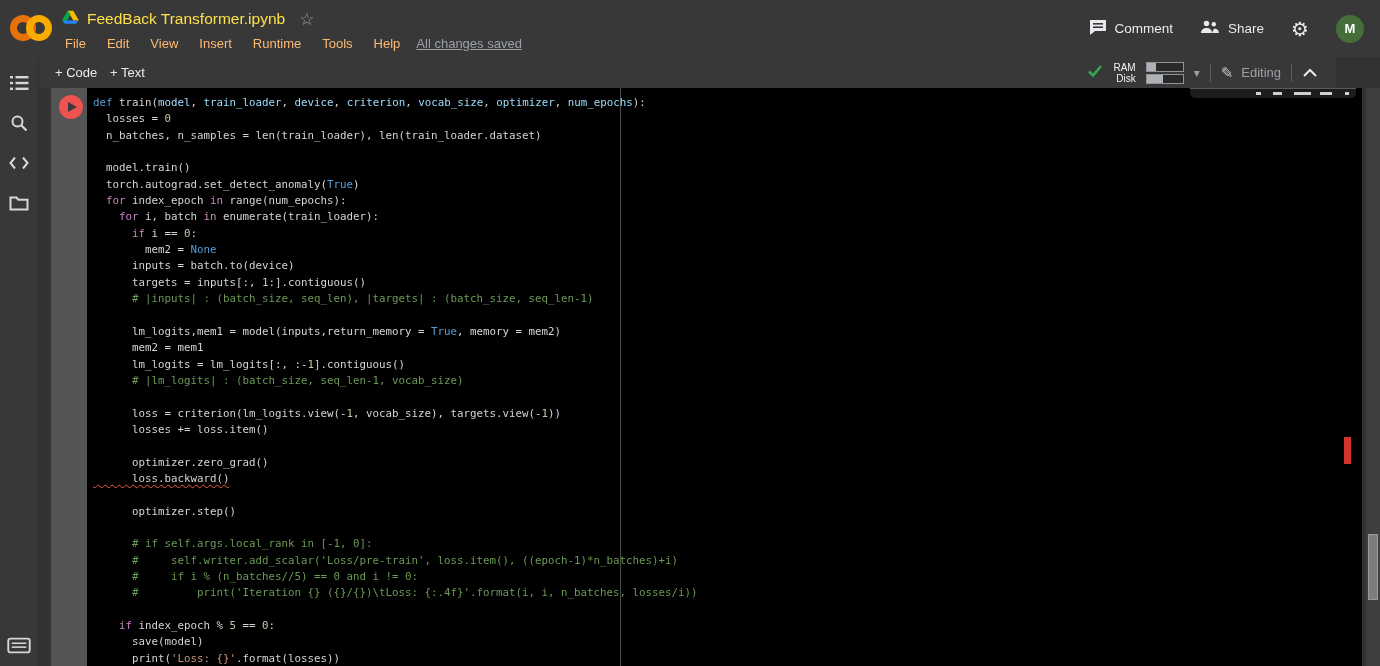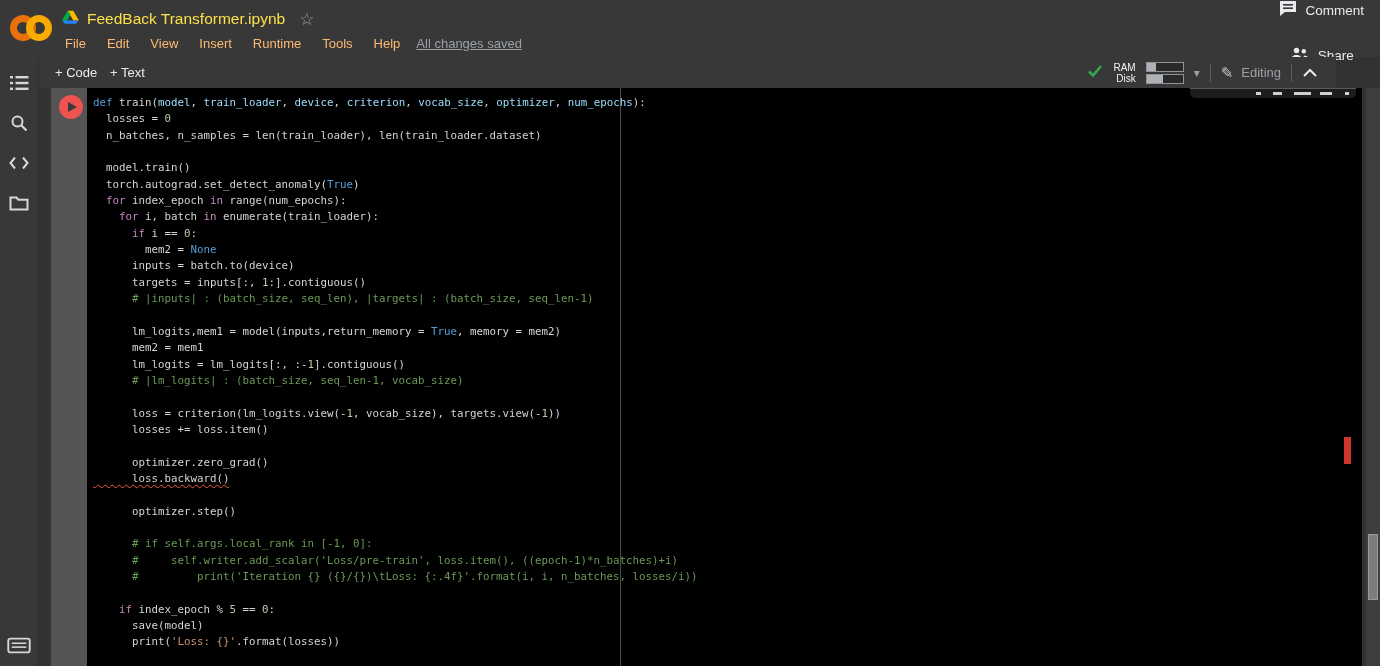--- a/index.html
+++ b/index.html
@@ -9,21 +9,21 @@
 
   
   .hdr{position:absolute;left:0;top:0;width:1380px;height:57px;background:#383838;}
   .logo{position:absolute;left:8px;top:11px;width:46px;height:34px;cursor:pointer;}
   .titlerow{position:absolute;left:62px;top:8px;height:22px;display:flex;align-items:center;gap:8px;}
   .title{color:#fde047;font-size:15.5px;}
   .star{color:#9aa0a6;font-size:17px;margin-left:6px;}
   .menubar{position:absolute;left:60px;top:33px;height:20px;display:flex;align-items:center;gap:11px;}
   .menu{color:#fdba74;font-size:13px;padding:0 5px;cursor:pointer;}
   .savestatus{color:#9aa0a6;font-size:13px;text-decoration:underline;cursor:pointer;}
-  .hdr-right{position:absolute;right:16px;top:0;height:57px;display:flex;align-items:center;gap:27px;flex-direction:column;}
+  .hdr-right{position:absolute;right:16px;top:0;height:57px;display:flex;align-items:center;gap:27px;}
   .hbtn{display:flex;align-items:center;gap:8px;color:#e8eaed;font-size:13.5px;cursor:pointer;}
   .gear{color:#e8eaed;font-size:20px;cursor:pointer;line-height:20px;}
   .avatar{width:28px;height:28px;border-radius:50%;background:#456e3a;color:#fff;font-size:13px;
           font-weight:bold;display:flex;align-items:center;justify-content:center;cursor:pointer;}
 
   
   .tbar{position:absolute;left:0;top:57px;width:1336px;height:31px;background:#383838;}
   .addbtn{position:absolute;top:0;height:31px;display:flex;align-items:center;color:#e8eaed;
           font-size:13px;cursor:pointer;}
   .tbar-right{position:absolute;right:18px;top:0;height:31px;display:flex;align-items:center;gap:10px;}
@@ -239,20 +239,21 @@
         <div class="cl"><span><span>      loss = criterion(lm_logits.view(-</span><span class="tk-num">1</span><span>, vocab_size), targets.view(-</span><span class="tk-num">1</span><span>))</span></span></div>
         <div class="cl"><span><span>      losses += loss.item()</span></span></div>
         <div class="cl"><span></span></div>
         <div class="cl"><span><span>      optimizer.zero_grad()</span></span></div>
         <div class="cl"><span class="squig"><span>      loss.backward()</span></span></div>
         <div class="cl"><span></span></div>
         <div class="cl"><span><span>      optimizer.step()</span></span></div>
         <div class="cl"><span></span></div>
         <div class="cl"><span><span class="tk-com">      # if self.args.local_rank in [-1, 0]:</span></span></div>
         <div class="cl"><span><span class="tk-com">      #     self.writer.add_scalar('Loss/pre-train', loss.item(), ((epoch-1)*n_batches)+i)</span></span></div>
+        <div class="cl"><span><span class="tk-com">      #     if i % (n_batches//5) == 0 and i != 0:</span></span></div>
         <div class="cl"><span><span class="tk-com">      #         print('Iteration {} ({}/{})\tLoss: {:.4f}'.format(i, i, n_batches, losses/i))</span></span></div>
         <div class="cl"><span></span></div>
         <div class="cl"><span><span>    </span><span class="tk-ctrl">if</span><span> index_epoch % </span><span class="tk-num">5</span><span> == </span><span class="tk-num">0</span><span>:</span></span></div>
         <div class="cl"><span><span>      save(model)</span></span></div>
         <div class="cl"><span><span>      print(</span><span class="tk-str">'Loss: {}'</span><span>.format(losses))</span></span></div>
       </div>
     <div class="errmark"></div>
   </div>
 
   <div class="celltools">

